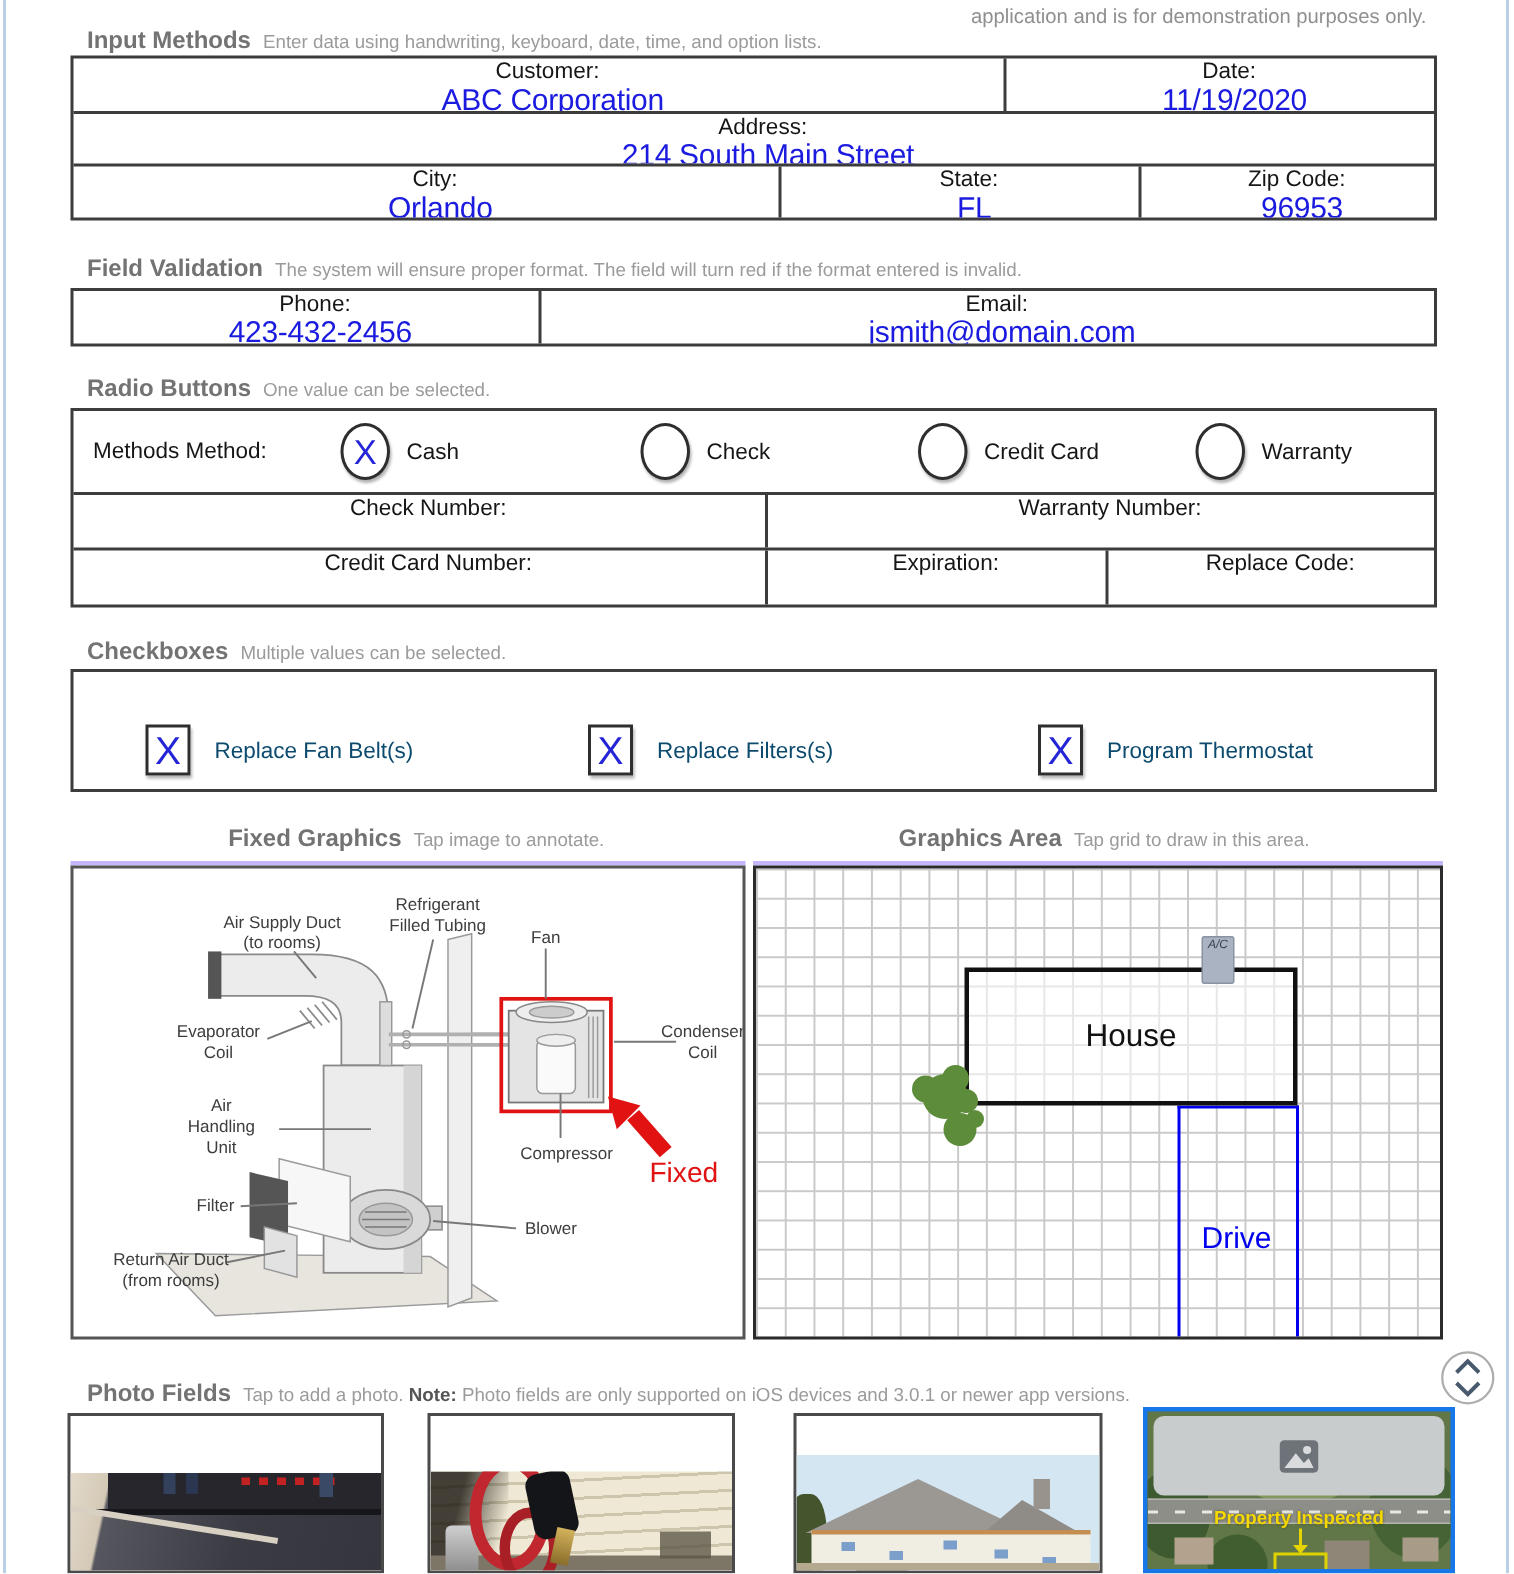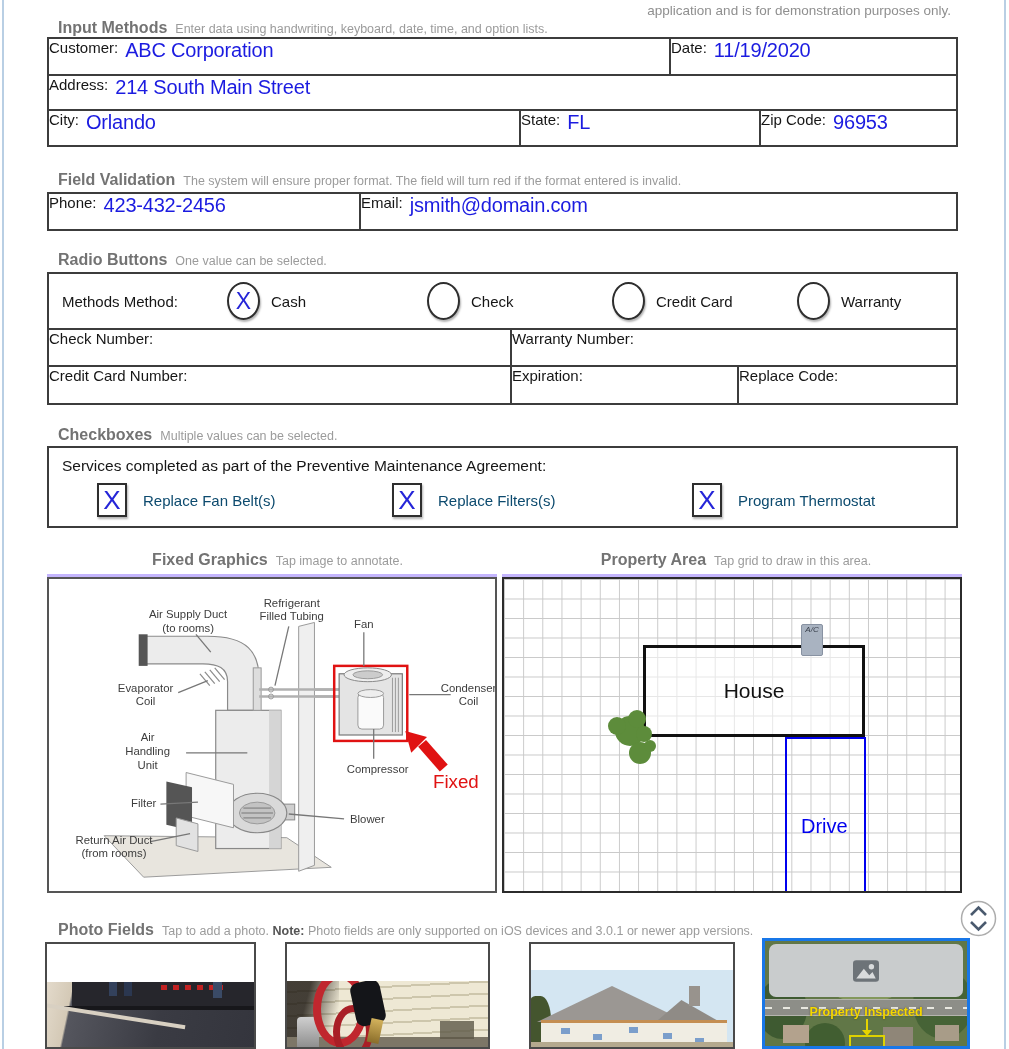--- a/index.html
+++ b/index.html
@@ -11,21 +11,21 @@
   .disclaimer { position:absolute; top:3px; right:58px; font-size:13.5px; color:#8f8f8f; }
 
   .head { position:absolute; white-space:nowrap; }
   .head .t { font-size:16px; font-weight:bold; color:#737373; }
   .head .s { font-size:12.5px; color:#9b9b9b; margin-left:8px; }
   .head.ruled { border-bottom:6px solid #c4b5fd; padding-bottom:5px;text-align:center; }
 
   .tbl { position:absolute; left:47px; width:911px; border:2px solid #3c3c3c; background:#fff; display:flex; flex-direction:column; }
   .trow { display:flex; }
   .trow + .trow { border-top:2px solid #3c3c3c; }
-  .tcell { display:flex; overflow:hidden; }
+  .tcell { display:flex; align-items:center; padding-left:12px; overflow:hidden;flex-direction:column; }
   .tcell + .tcell { border-left:2px solid #3c3c3c; }
   .lbl { font-size:15px; color:#161616; white-space:nowrap; }
   .val { font-size:20px; color:#1b1be0; margin-left:7px; white-space:nowrap; letter-spacing:-0.2px; }
 
   .radio { width:33px; height:38px; border:2px solid #2e2e2e; border-radius:50%; background:#fff;
            box-shadow:1px 2px 2px rgba(0,0,0,0.3); display:flex; align-items:center; justify-content:center; flex:0 0 auto; }
   .radio .mark { color:#2525d8; font-size:23px; line-height:1; }
   .opt { position:absolute; display:flex; align-items:center; top:50%; transform:translateY(-50%); }
   .opt .olabel { font-size:15px; color:#161616; margin-left:11px; white-space:nowrap; }
 
@@ -178,21 +178,20 @@
       <div class="tcell" style="flex:1;">
         <span class="lbl">Replace Code:</span>
       </div>
     </div>
   </div>
 
   <div class="head" style="left:58px; top:426px;">
     <span class="t">Checkboxes</span><span class="s">Multiple values can be selected.</span>
   </div>
   <div class="tbl" style="top:446px; height:82px; position:absolute;">
-    <span class="lbl" style="position:absolute; left:13px; top:9px; font-size:15.5px;">Services completed as part of the Preventive Maintenance Agreement:</span>
     <div class="cbitem" style="left:48px;">
       <div class="cb">
           <span class="mark">X</span>
         </div>
       <span class="clabel">Replace Fan Belt(s)</span>
     </div>
     <div class="cbitem" style="left:343px;">
       <div class="cb">
           <span class="mark">X</span>
         </div>
@@ -203,21 +202,21 @@
           <span class="mark">X</span>
         </div>
       <span class="clabel">Program Thermostat</span>
     </div>
   </div>
 
   <div class="head ruled" style="left:47px; top:551px; width:450px; padding-left:11px;">
     <span class="t">Fixed Graphics</span><span class="s">Tap image to annotate.</span>
   </div>
   <div class="head ruled" style="left:502px; top:551px; width:460px; padding-left:8px;">
-    <span class="t">Property Area</span><span class="s">Tap grid to draw in this area.</span>
+    <span class="t">Graphics Area</span><span class="s">Tap grid to draw in this area.</span>
   </div>
 
   <div class="panel fixed">
     <svg width="446" height="312" viewBox="0 0 450 316">
 
       <polygon points="55,260 240,262 285,292 95,302" fill="#e8e5de" stroke="#9a9a9a" stroke-width="1"></polygon>
 
       <polygon points="252,48 268,44 268,290 252,296" fill="#efefef" stroke="#999" stroke-width="1"></polygon>
 
       <path d="M97,58 L160,58 C200,58 212,74 212,102 L212,133 L180,133 L180,104 C180,90 170,86 155,86 L97,86 Z" fill="#ececec" stroke="#8a8a8a" stroke-width="1.2"></path>

